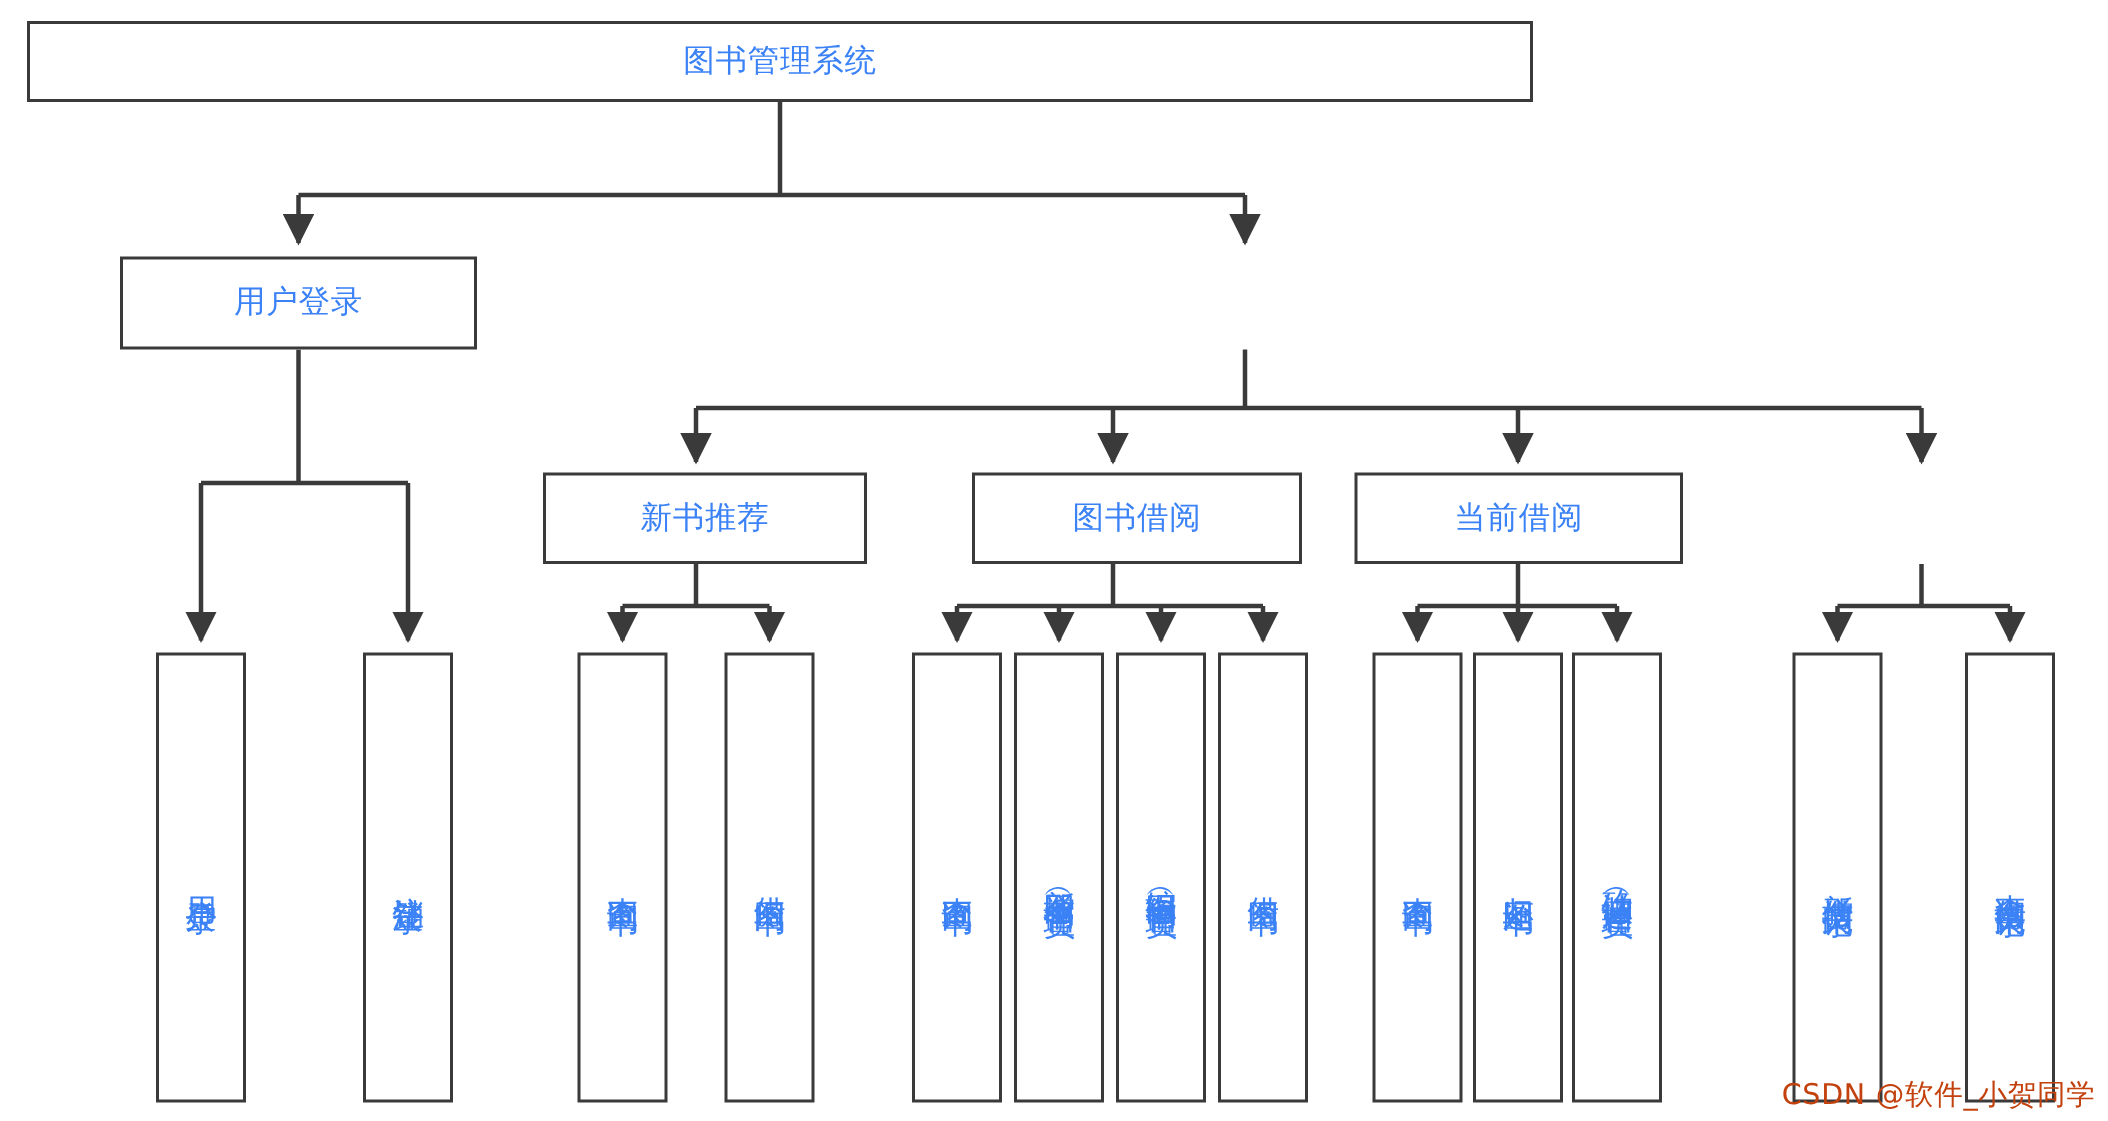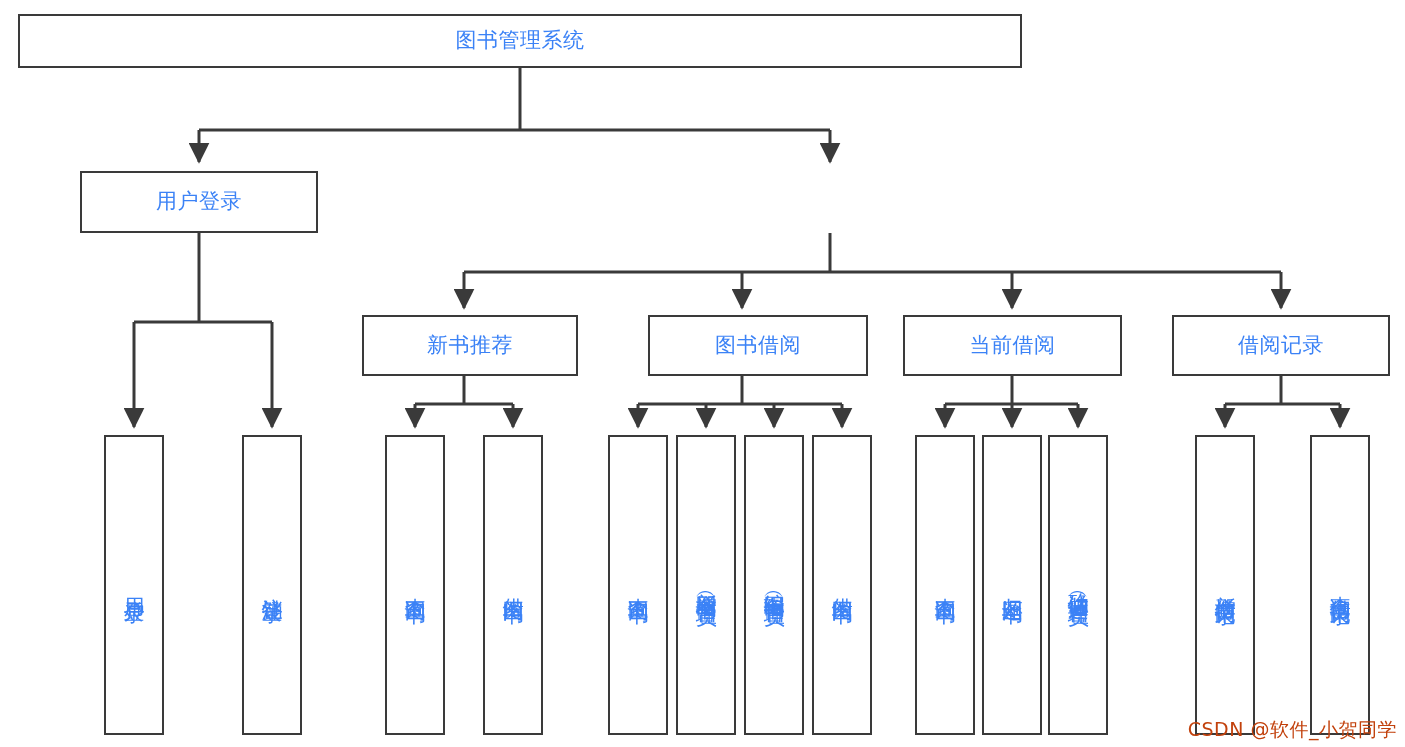--- a/index.html
+++ b/index.html
@@ -131,23 +131,20 @@
 
   <div class="node node-h" style="left:362px; top:315px; width:216px; height:61px;align-items:center;">
     <span>新书推荐</span>
   </div>
   <div class="node node-h" style="left:632px; top:315px; width:220px; height:61px;margin-left:16px;">
     <span>图书借阅</span>
   </div>
   <div class="node node-h" style="left:903px; top:315px; width:219px; height:61px;align-items:center;">
     <span>当前借阅</span>
   </div>
-  <div class="node node-h" style="left:1172px; top:315px; width:218px; height:61px;">
-    <span>借阅记录</span>
-  </div>
 
   <div class="node node-v" style="left:104px; top:435px; width:60px; height:300px;">
     <span class="vtext">用户登录</span>
   </div>
   <div class="node node-v" style="left:242px; top:435px; width:60px; height:300px;">
     <span class="vtext">注销登录</span>
   </div>
 
   <div class="node node-v" style="left:385px; top:435px; width:60px; height:300px;">
     <span class="vtext">查询图书</span>

